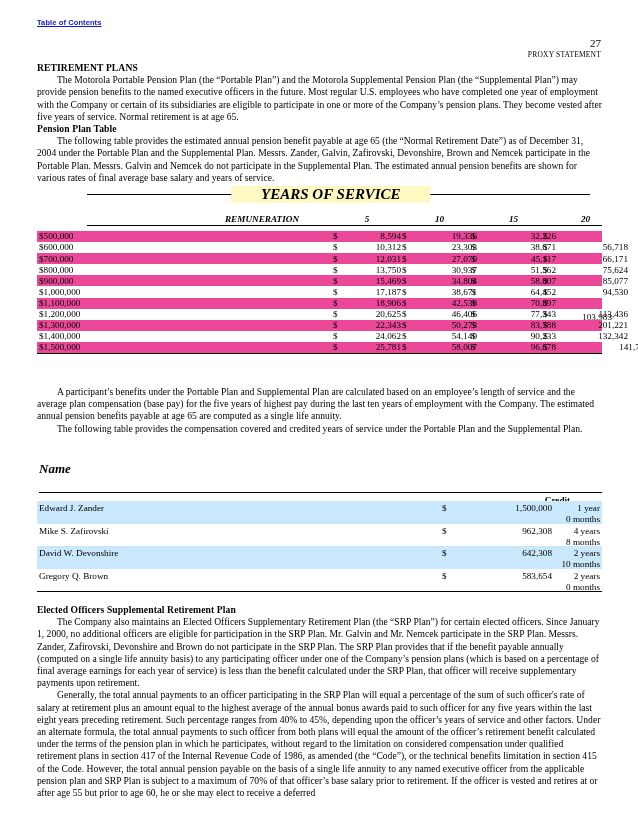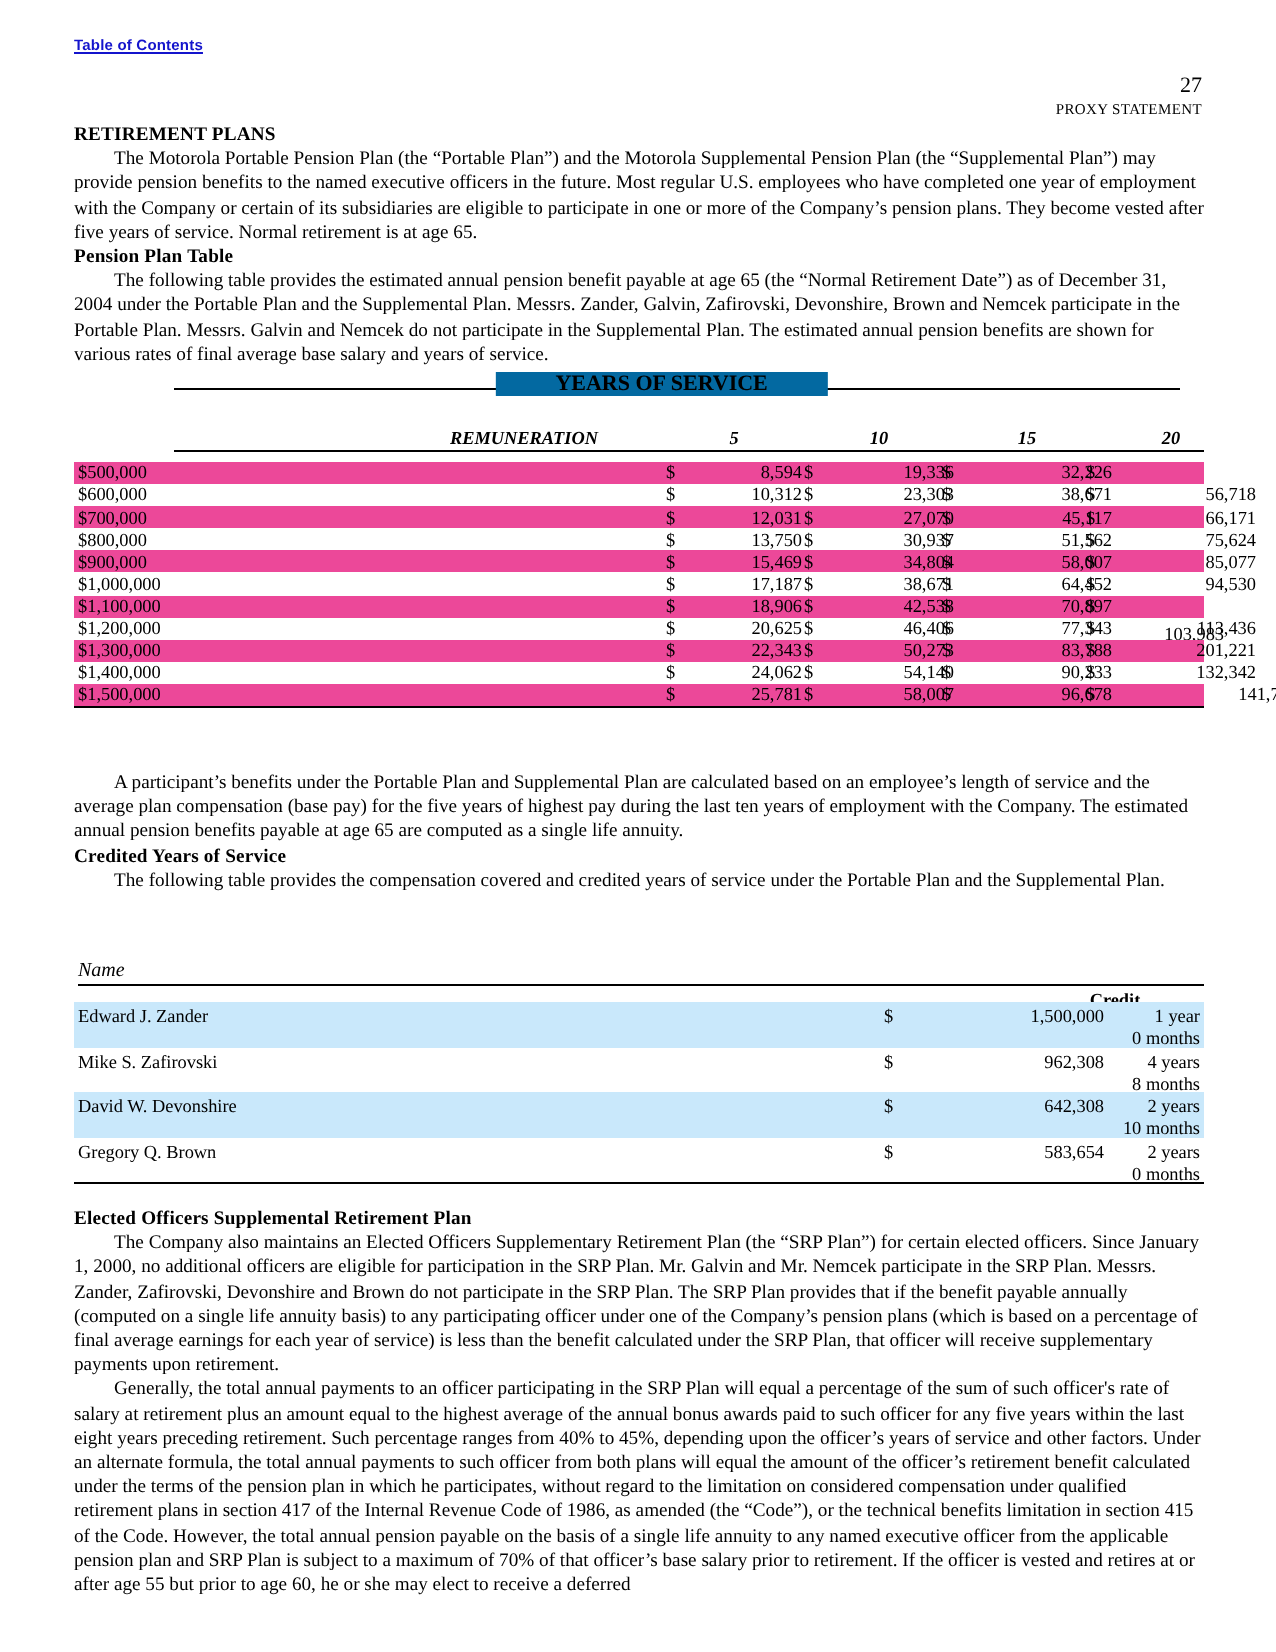--- a/index.html
+++ b/index.html
@@ -89,24 +89,25 @@
   .yos-band .line {
     position: absolute;
     left: 0; right: 0; top: 2px;
     border-top: 1.1px solid #000;
   }
   .yos-band .lbl {
     position: absolute;
     top: -6px;
     left: 50%;
     transform: translateX(-50%);
-    background: #0369a1;
+    background: #fef9c3;
     padding: 0 30px;
-    font-size: 11px;
-    font-weight: bold;
+    font-size: 15px;
+    font-weight: bold;
+    font-style: italic;
   }
 
   .hdr2 {
     height: 20px;
     position: relative;
   }
   .hdr2 .cellh {
     position: absolute;
     bottom: 2px;
     font-size: 9.2px;
@@ -160,23 +161,23 @@
   .cred-head .stack {
     position: absolute;
     text-align: center;
     font-size: 9.2px;
     font-weight: bold;
     line-height: 10.6px;
   }
   .cred-head .nm {
     position: absolute;
     left: 2px;
-    bottom: 2px;
-    font-size: 10px;
-    font-weight: normal;
+    bottom: 16px;
+    font-size: 13px;
+    font-weight: bold;
     font-style: italic;
   }
   .cred-head .rule {
     position: absolute;
     bottom: 0;
     border-top: 1.1px solid #000;
     height: 0;
   }
   .crow {
     position: relative;
@@ -365,21 +366,20 @@
           <span class="val" style="left: 446px; width: 73px;">96,678</span>
           <span class="dol" style="left: 506px;">$</span>
           <span class="val" style="left: 518px; width: 94px;">141,795</span>
         </div>
       </div>
     <div class="rule-bot"></div>
   </div>
 
   <div class="content" style="top:386px;">
     <p class="para">A participant’s benefits under the Portable Plan and Supplemental Plan are calculated based on an employee’s length of service and the average plan compensation (base pay) for the five years of highest pay during the last ten years of employment with the Company. The estimated annual pension benefits payable at age 65 are computed as a single life annuity.</p>
-    <h2 class="sec">Credited Years of Service</h2>
     <p class="para">The following table provides the compensation covered and credited years of service under the Portable Plan and the Supplemental Plan.</p>
   </div>
 
   <div class="cred-wrap">
     <div class="cred-head">
       <div class="nm">Name</div>
       <div class="stack" style="left:478px;width:85px;top:10.6px;margin-top:24px;">
         <span>Credit</span><br>
         <span>Service</span>
       </div>

